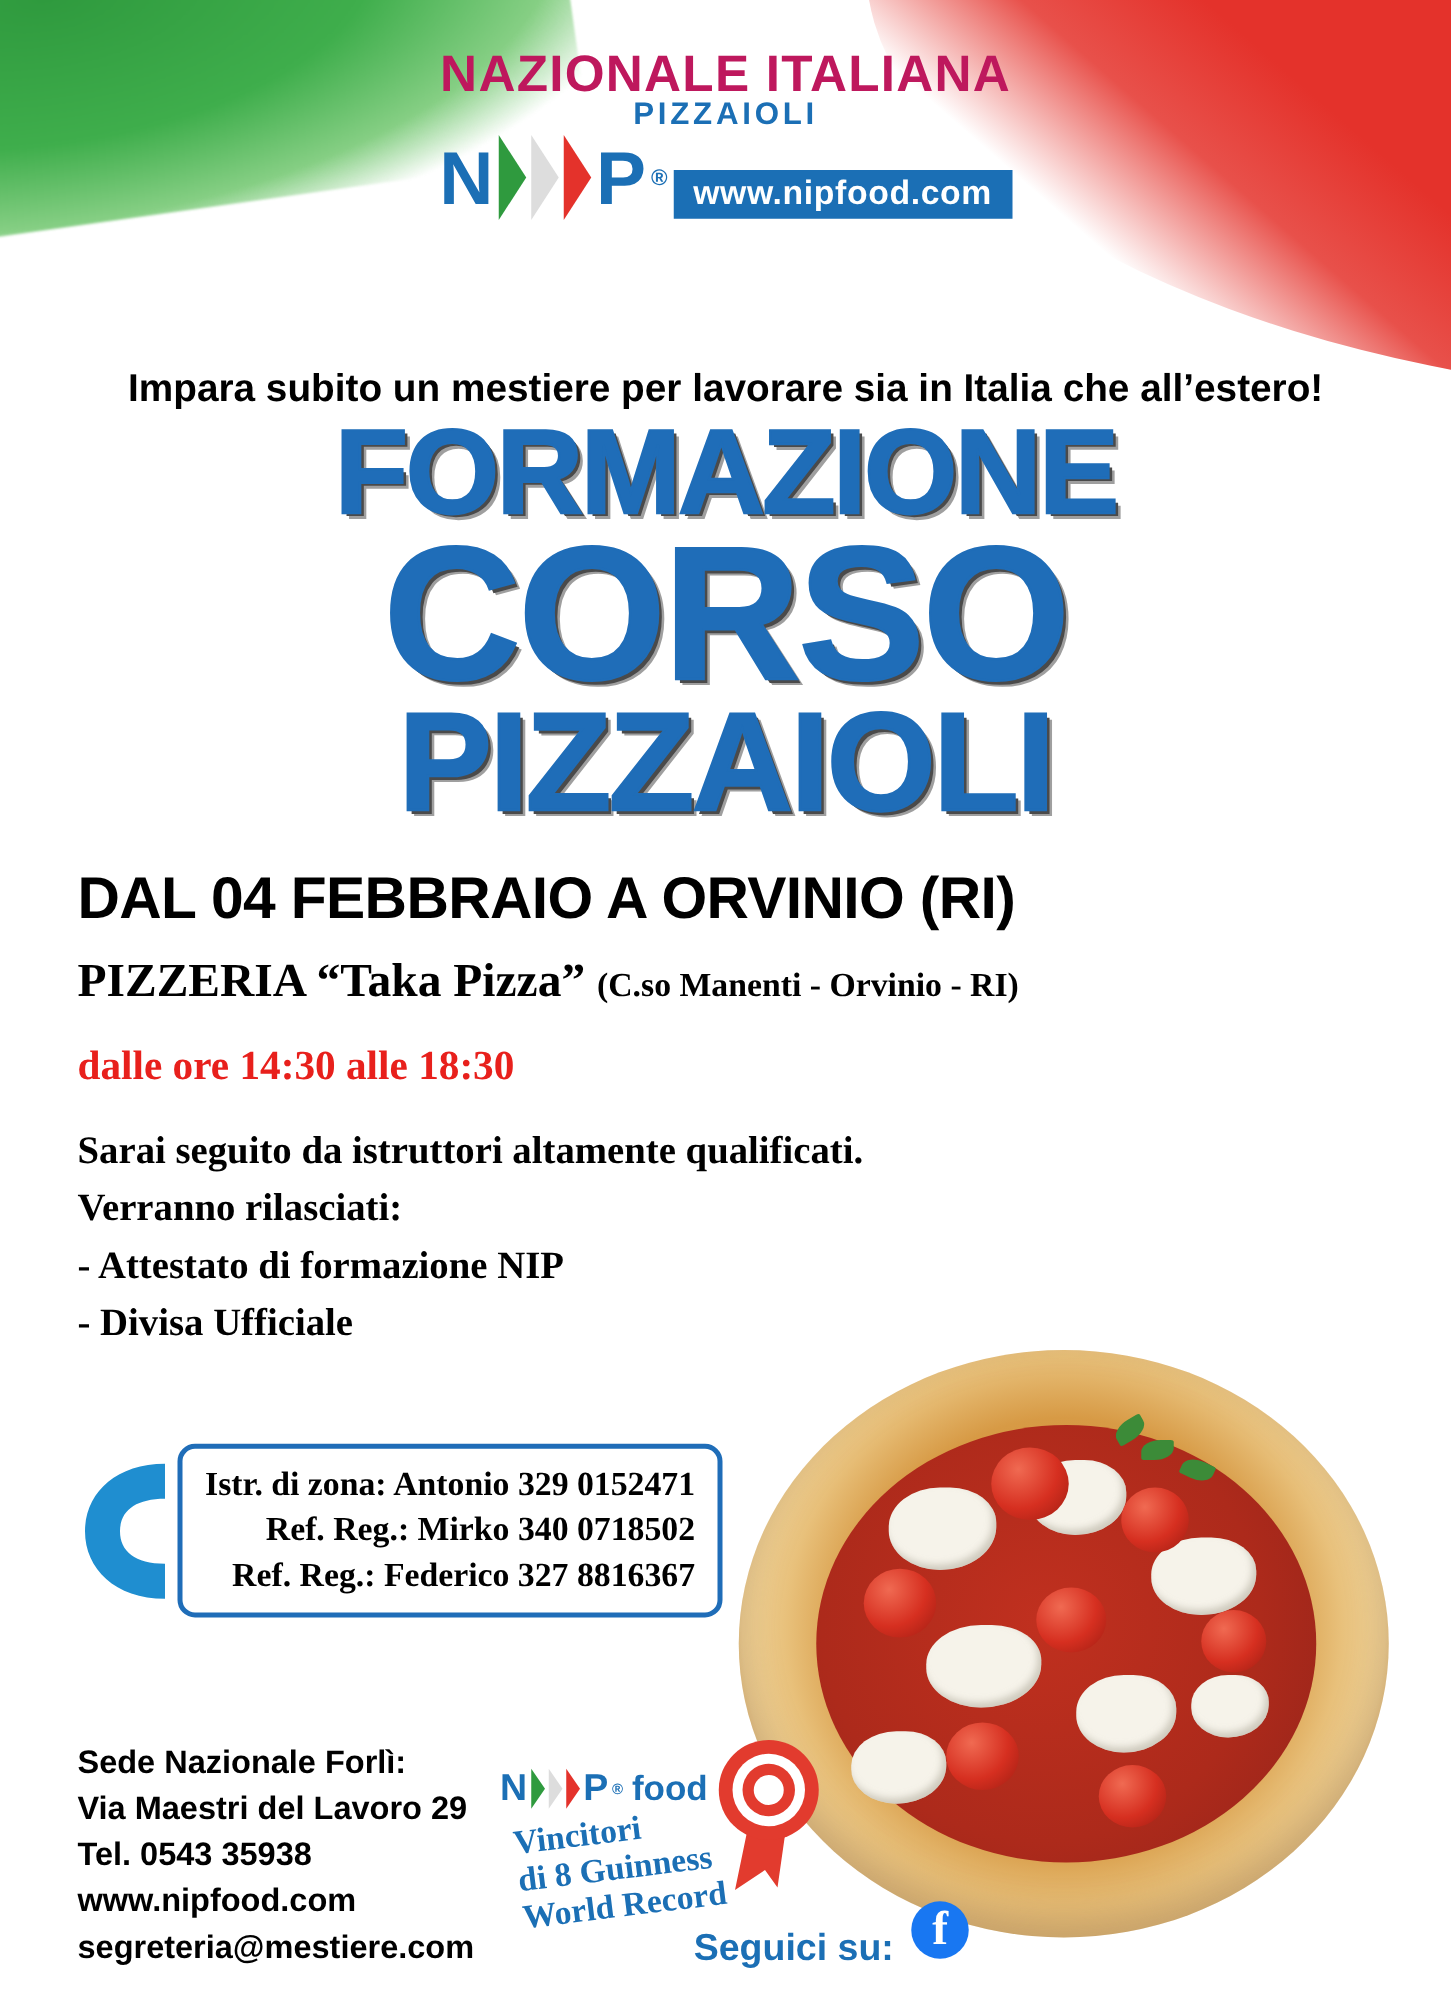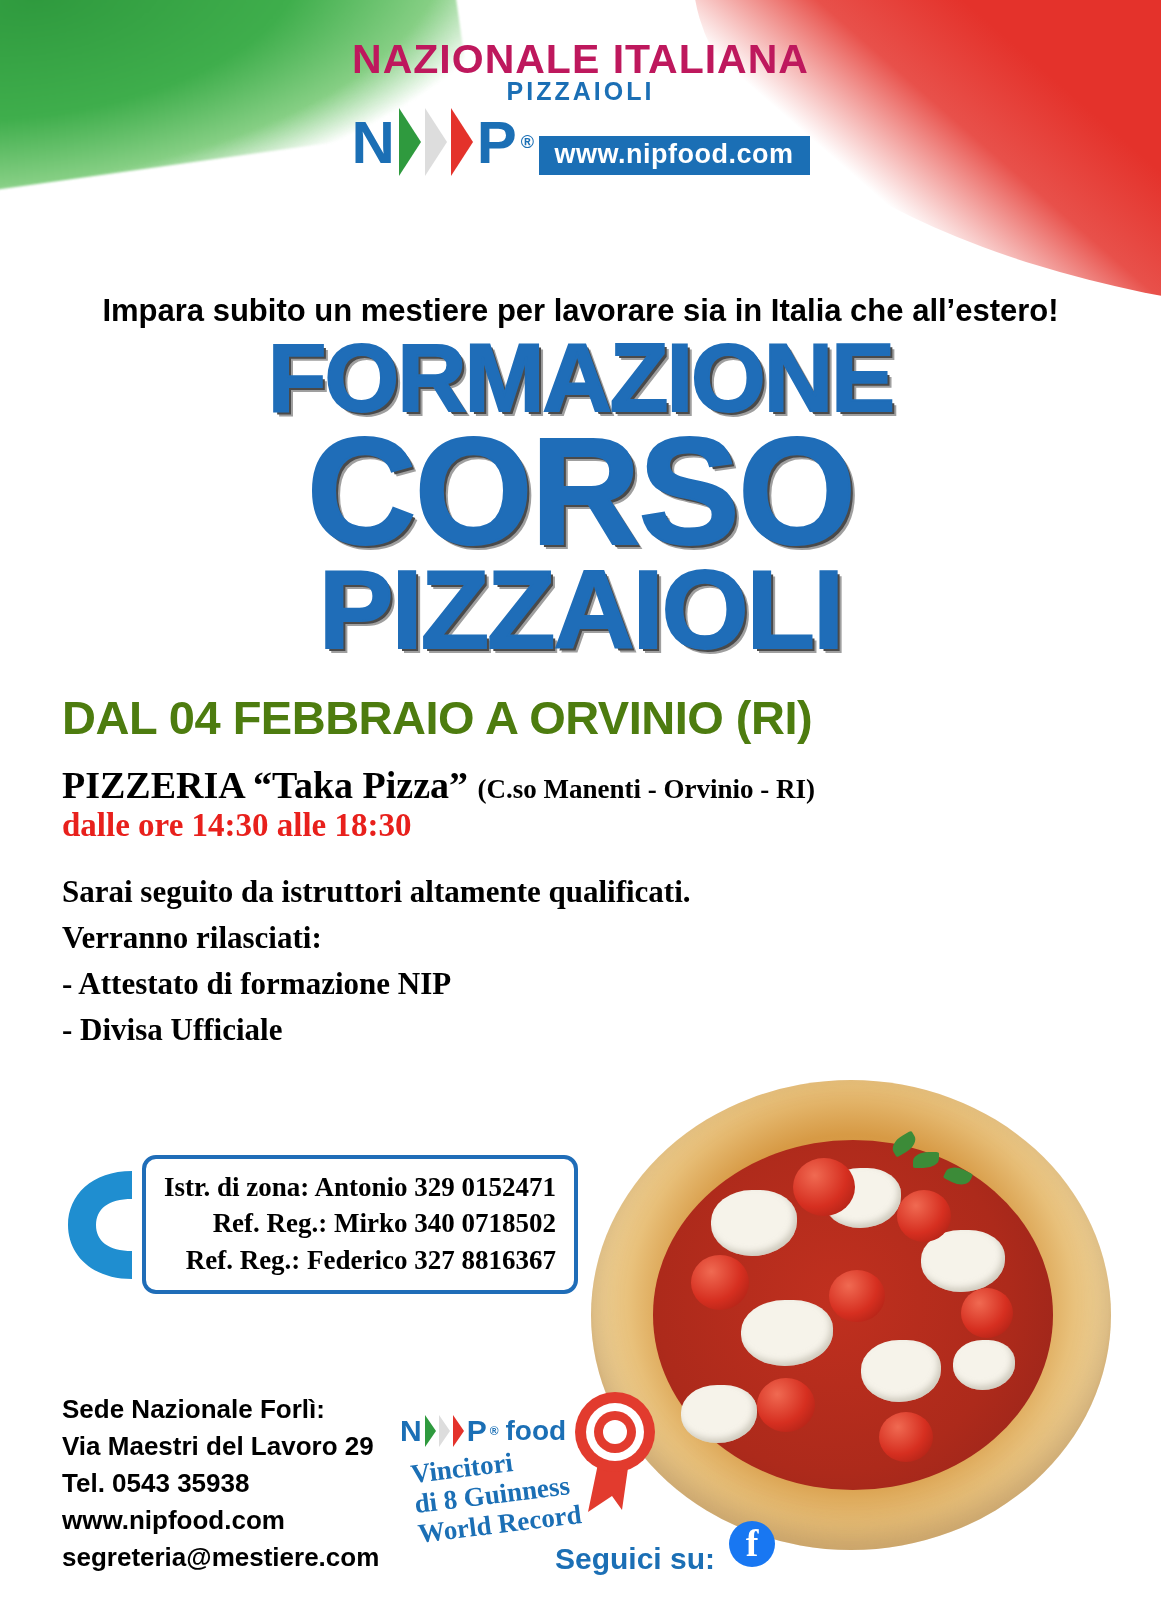--- a/index.html
+++ b/index.html
@@ -167,30 +167,30 @@
     position: absolute;
     left: 62px;
     right: 50px;
     top: 690px;
     z-index: 5;
   }
   .date-line {
     font-family: "Liberation Sans", sans-serif;
     font-weight: bold;
     font-size: 47px;
-    color: #4d7c0f;
+    color: #000000;
     letter-spacing: -0.5px;
     margin-bottom: 18px;
   }
   .venue-line {
     font-family: "Liberation Serif", serif;
     font-weight: bold;
     font-size: 38px;
     color: #000000;
-    margin-bottom: 0;
+    margin-bottom: 28px;
   }
   .venue-line .small {
     font-size: 27px;
   }
   .hours-line {
     font-family: "Liberation Serif", serif;
     font-weight: bold;
     font-size: 33px;
     color: #e8201c;
     margin-bottom: 26px;

